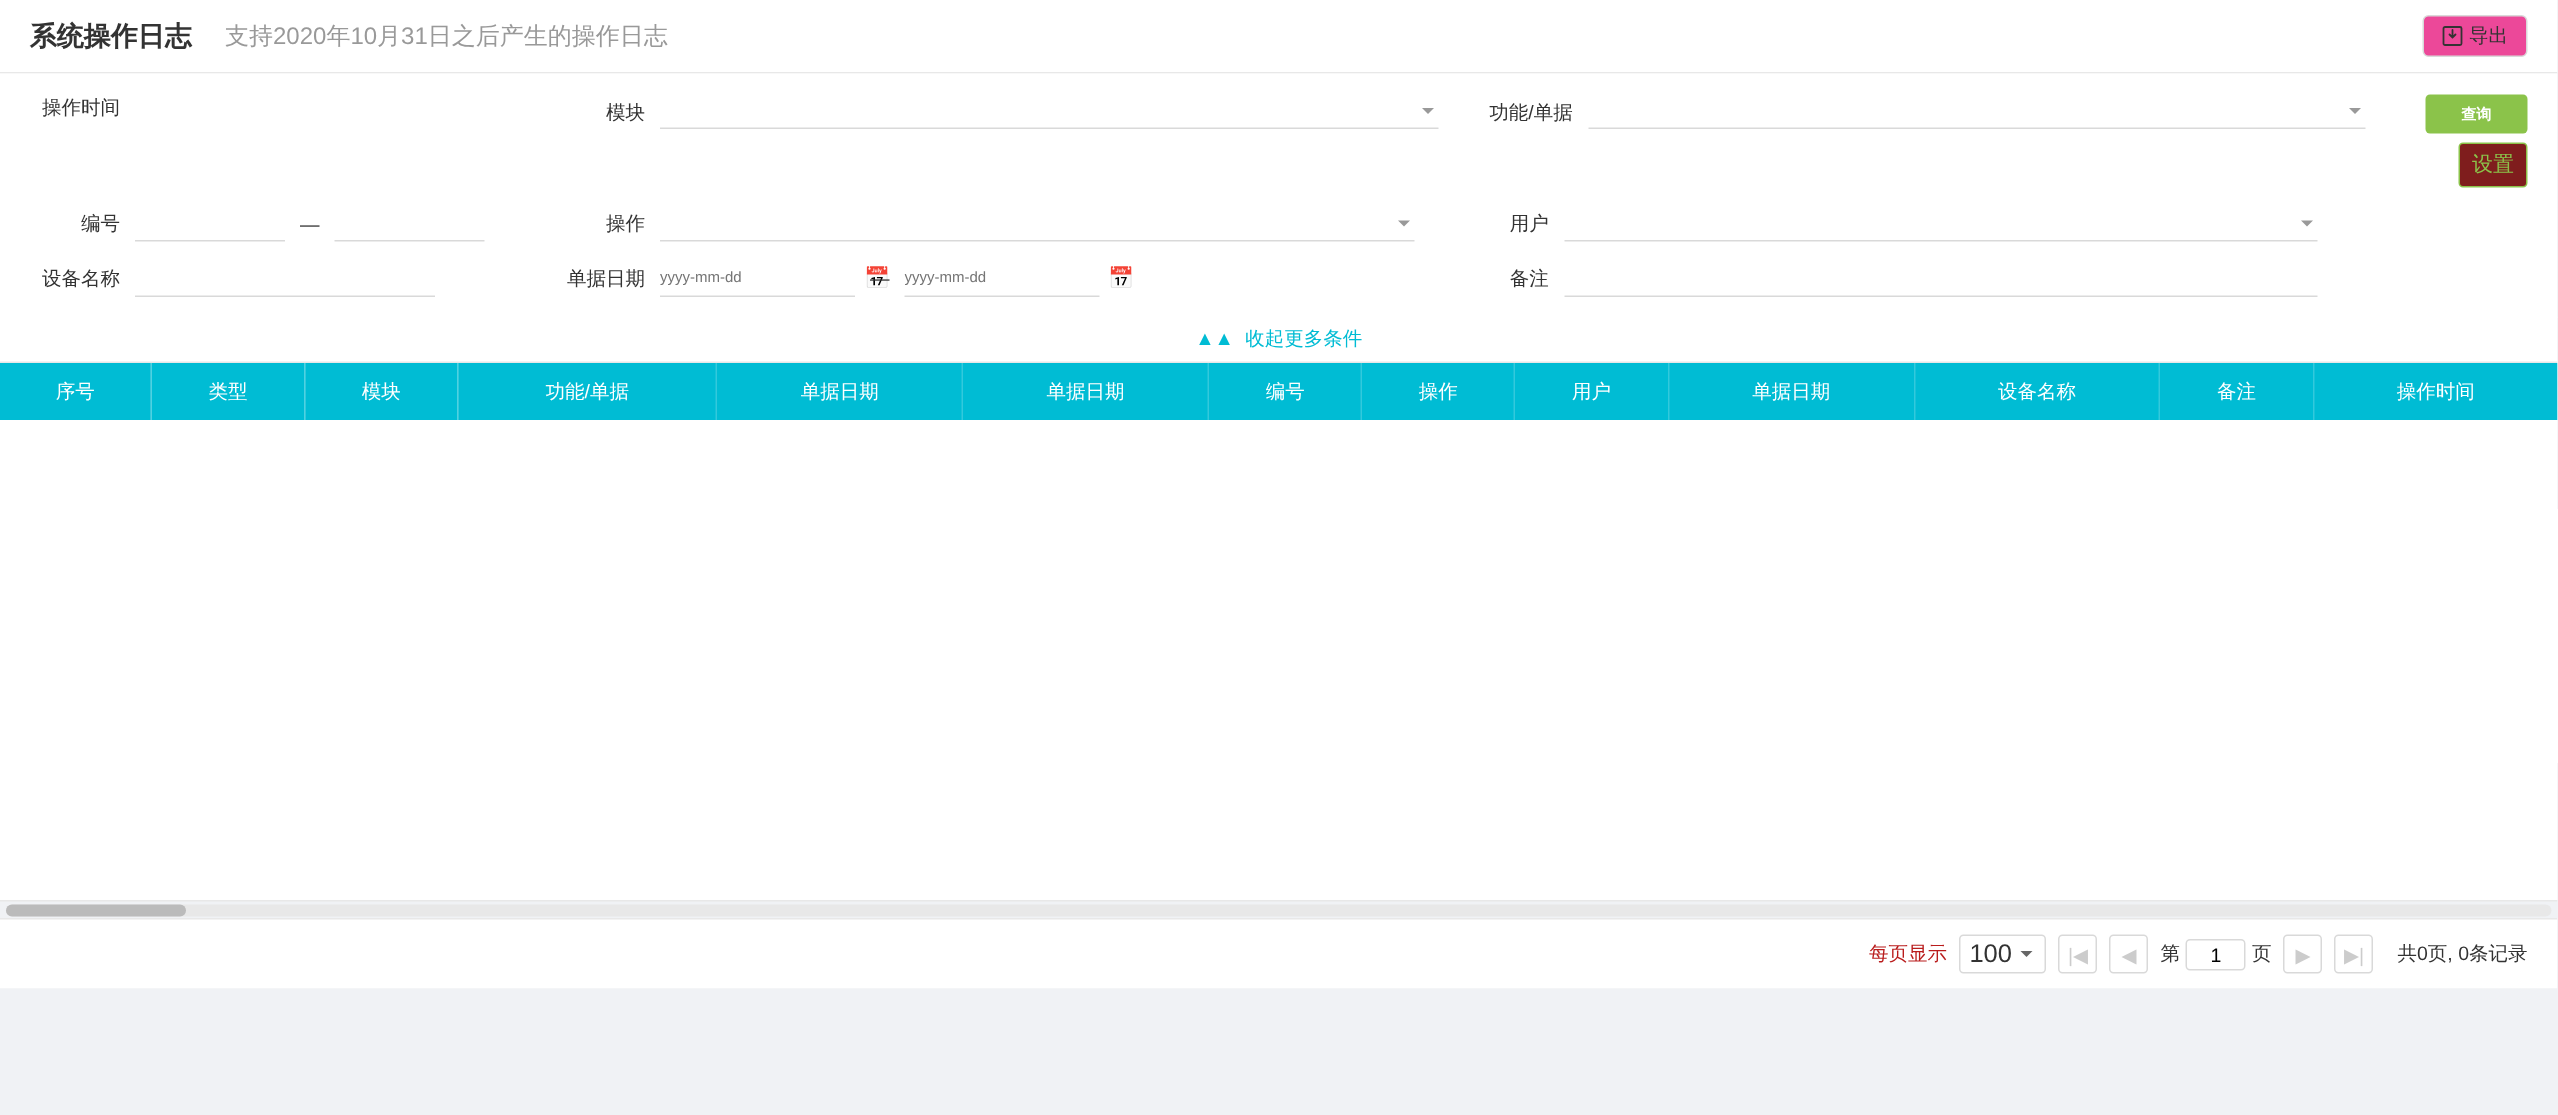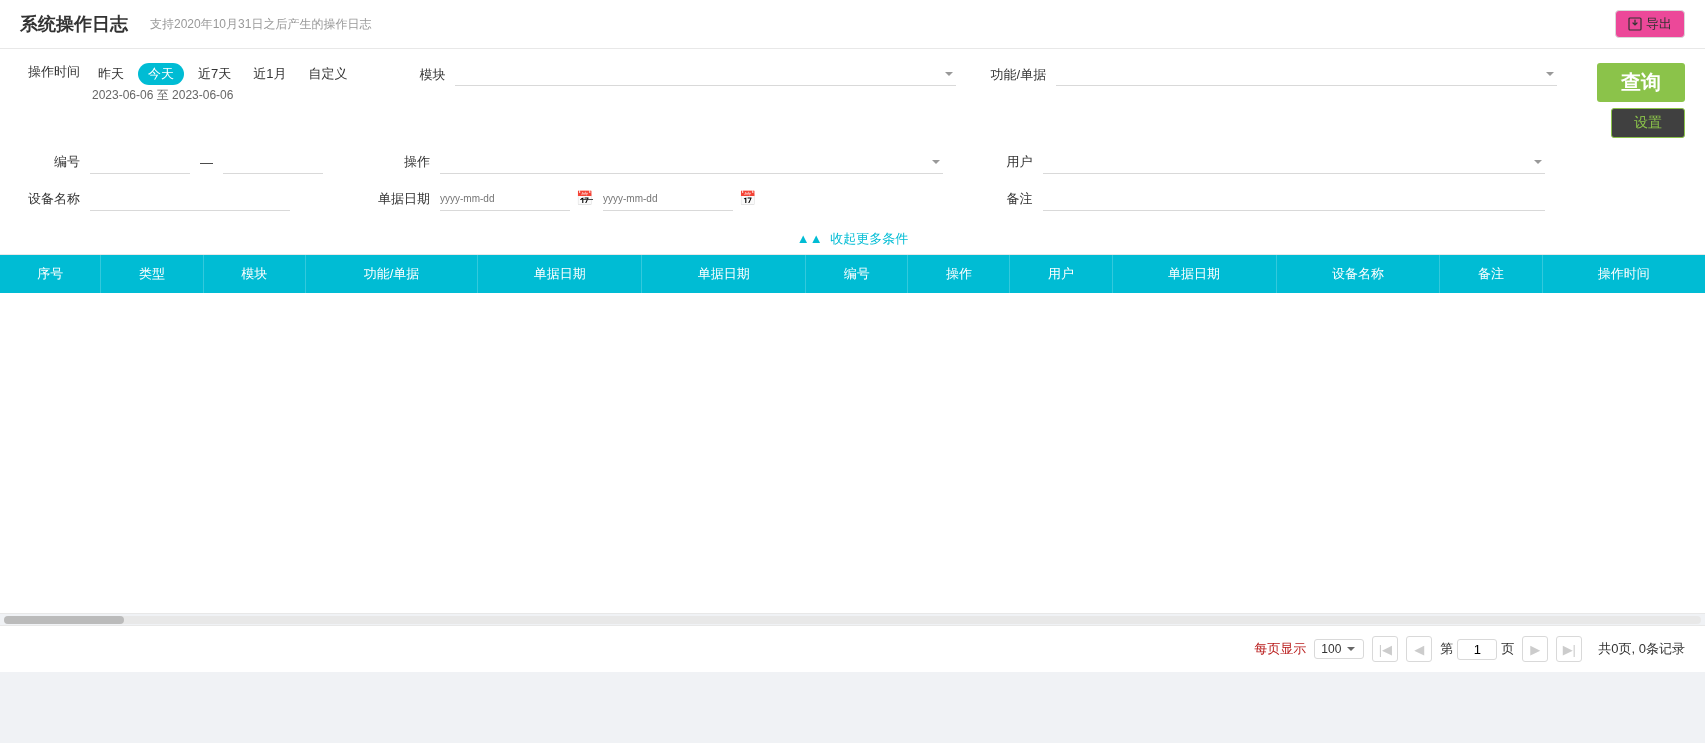--- a/index.html
+++ b/index.html
@@ -14,21 +14,21 @@
       border-bottom: 1px solid #e8e8e8;
       gap: 39px;
     }
     .page-title {
       font-size: 18px;
       font-weight: bold;
       color: #333;
       margin-right: 12px;
     }
     .page-subtitle {
-      font-size: 12px;
+      font-size: 16px;
       color: #999;
     }
     .export-btn {
       display: flex;
       align-items: center;
       gap: 4px;
       border: 1px solid #d9d9d9;
       background: #ec4899;
       padding: 4px 12px;
       border-radius: 4px;
@@ -141,31 +141,31 @@
       color: #00bcd4;
       cursor: pointer;
       margin-left: 4px;
     }
 
     .query-btn {
       background: #8bc34a;
       color: #fff;
       border: none;
       padding: 6px 24px;
-      font-size: 20px;
+      font-size: 10px;
       border-radius: 3px;
       cursor: pointer;
       font-weight: bold;
     }
 
     .settings-btn {
-      background: #404040;
+      background: #7f1d1d;
       color: #8bc34a;
       border: 1px solid #8bc34a;
-      padding: 5px 22px;
+      padding: 5px 8px;
       font-size: 14px;
       border-radius: 3px;
       cursor: pointer;
       margin-top: 4px;
     }
 
     .btn-group {
       display: flex;
       flex-direction: column;
       align-items: flex-end;
@@ -249,21 +249,21 @@
       font-size: 13px;
       color: #b91c1c;
     }
     .page-size-select {
       display: flex;
       align-items: center;
       border: 1px solid #d9d9d9;
       border-radius: 3px;
       padding: 2px 6px;
       cursor: pointer;
-      font-size: 12px;
+      font-size: 17px;
       background: #fff;
       gap: 4px;
     }
     .page-nav-btn {
       width: 26px;
       height: 26px;
       border: 1px solid #d9d9d9;
       background: #fff;
       border-radius: 3px;
       cursor: pointer;
@@ -313,30 +313,20 @@
     <span>导出</span>
   </button>
 </div>
 
 <div class="filter-section">
 
   <div style="display:flex;align-items:flex-start;margin-bottom:12px;">
 
     <div style="display:flex;align-items:flex-start;min-width:320px;">
       <span class="filter-label">操作时间</span>
-      <div class="time-filter-group">
-        <div class="time-buttons">
-          <button class="time-btn">昨天</button>
-          <button class="time-btn active">今天</button>
-          <button class="time-btn">近7天</button>
-          <button class="time-btn">近1月</button>
-          <button class="time-btn">自定义</button>
-        </div>
-        <div class="time-range-text">2023-06-06 至 2023-06-06</div>
-      </div>
     </div>
 
     <div style="display:flex;align-items:center;flex:1;margin:0 30px;">
       <span class="filter-label">模块</span>
       <div class="select-wrapper">
         <span class="select-text"></span>
         <svg class="chevron-icon" viewBox="0 0 14 14" fill="currentColor">
             <path d="M3 5l4 4 4-4"></path>
           </svg>
       </div>

